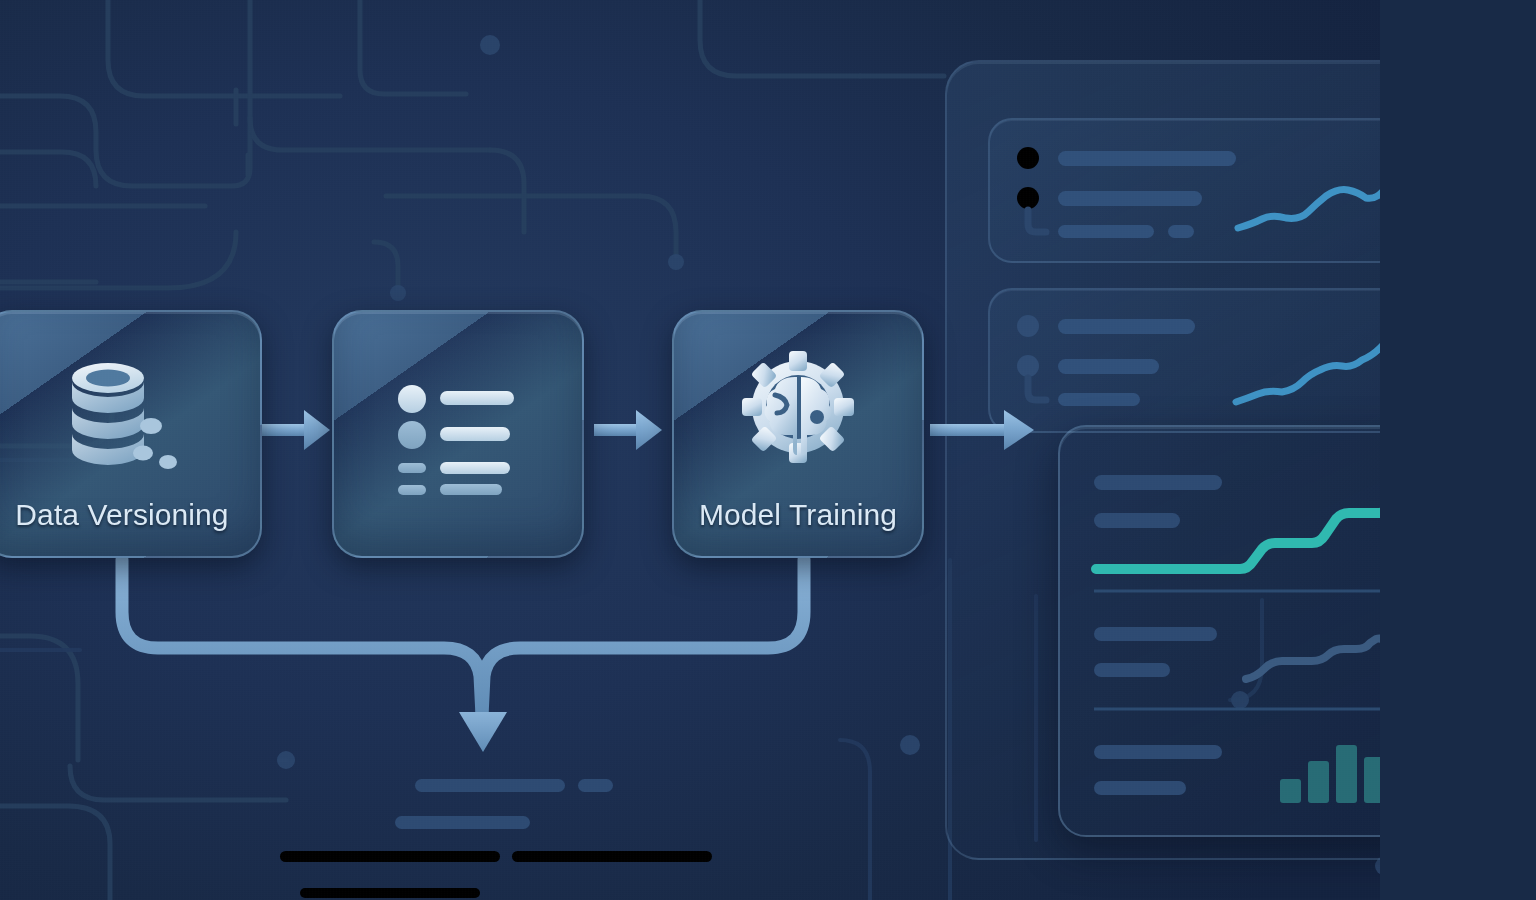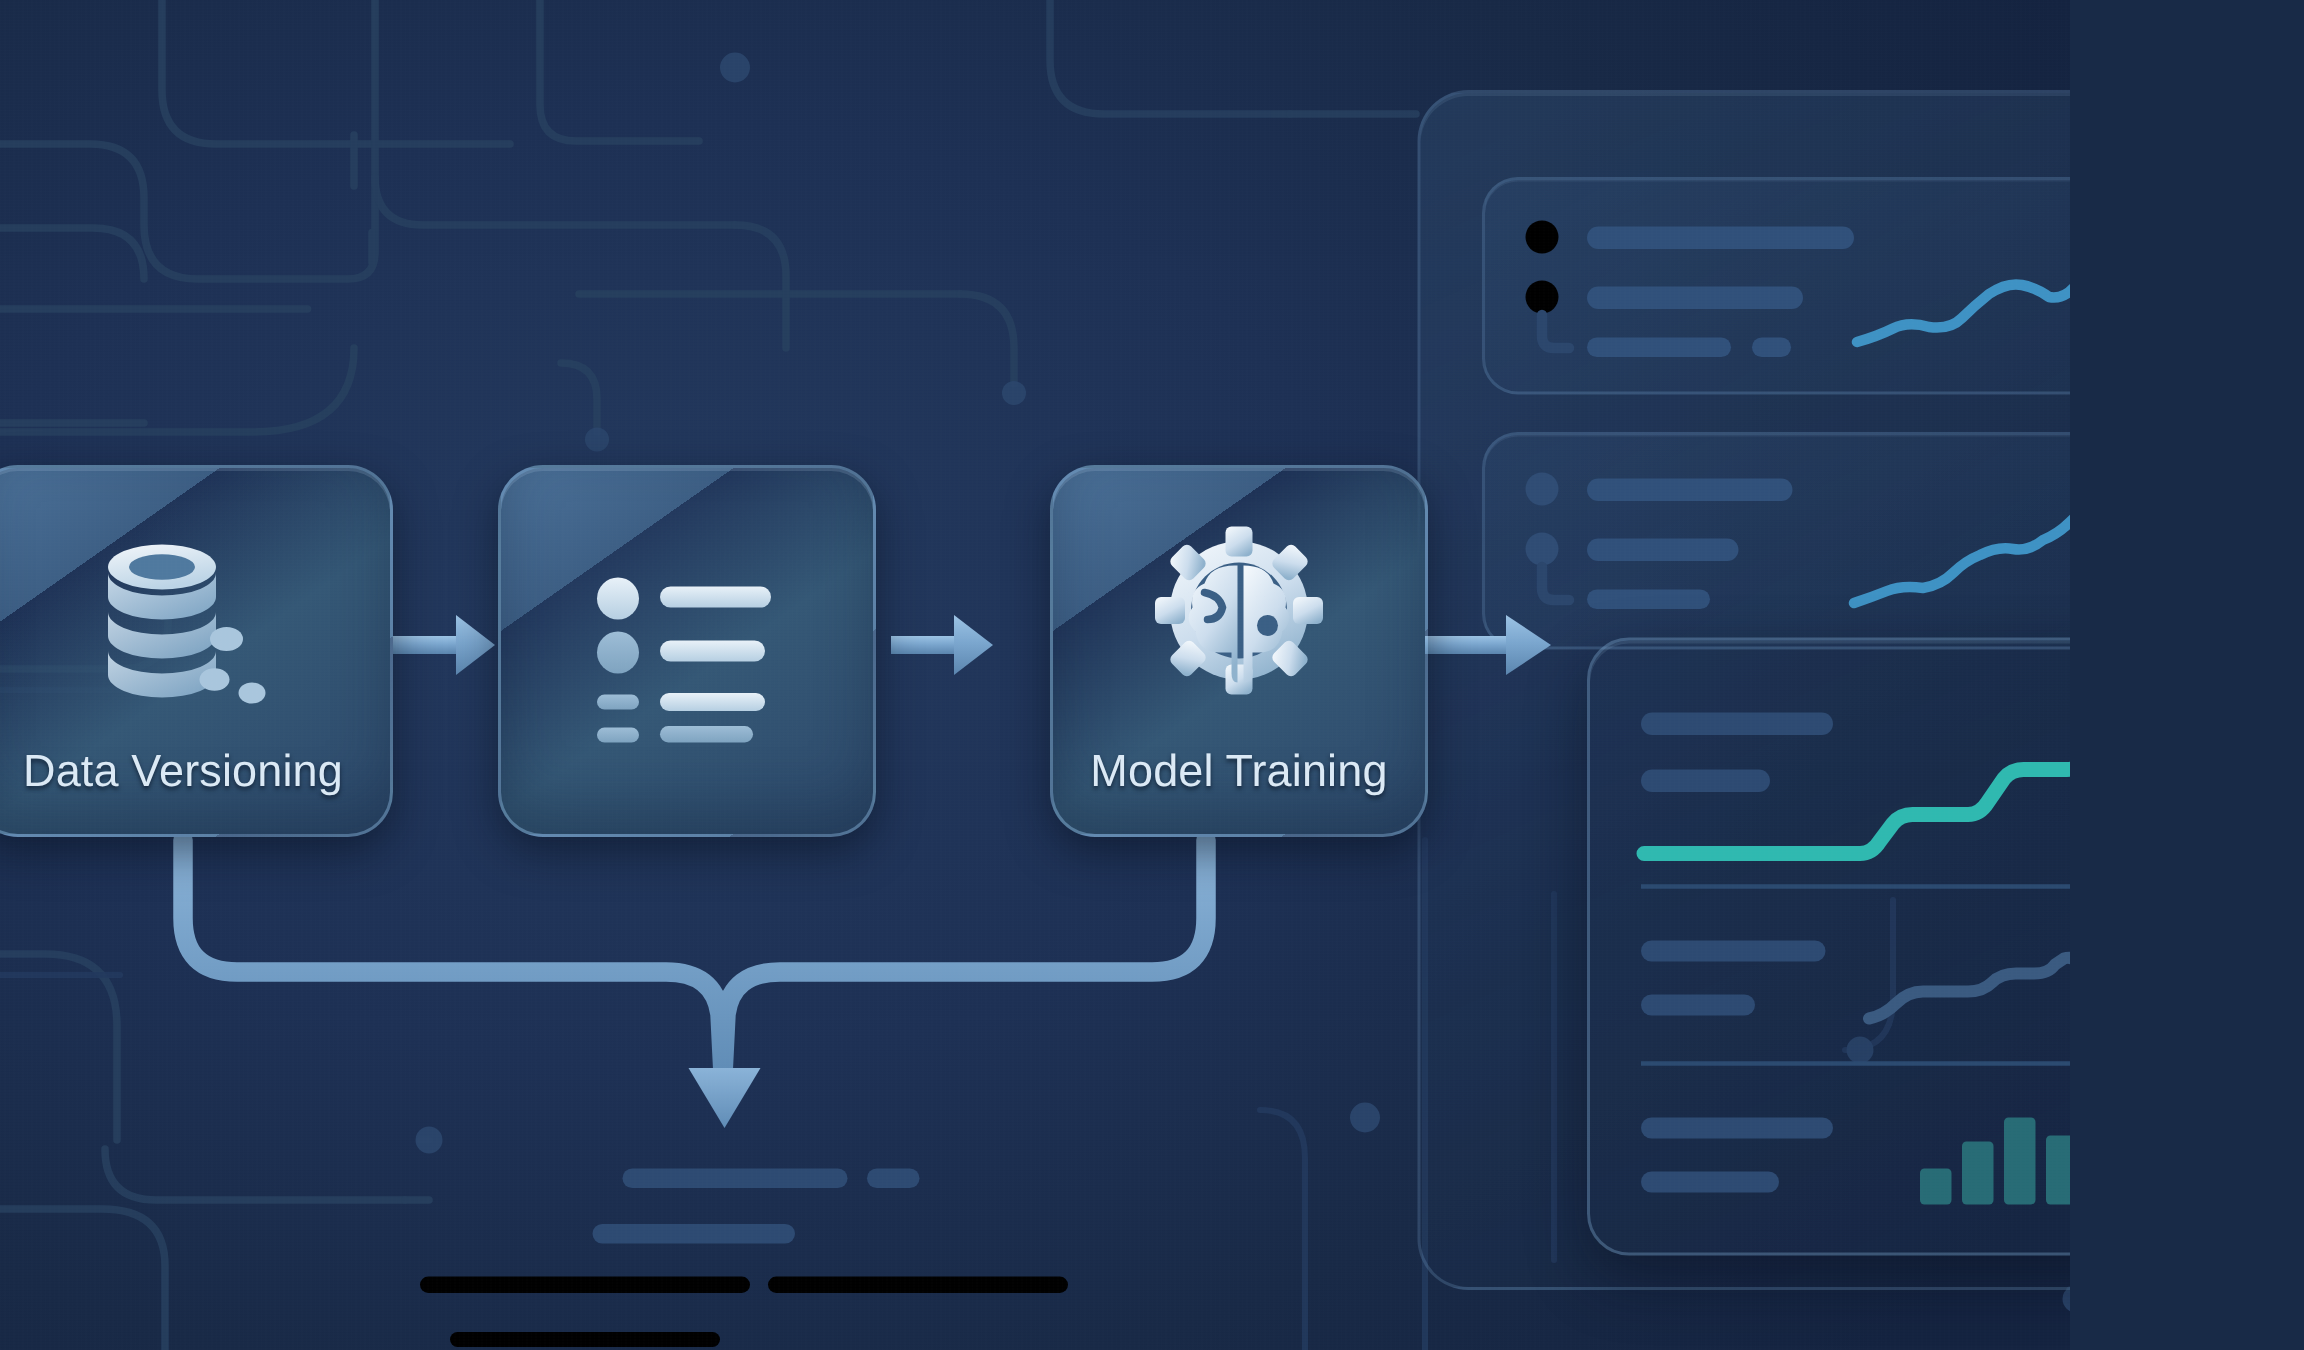--- a/index.html
+++ b/index.html
@@ -50,21 +50,21 @@
   .card .card-label {
     font-size:30px;
     letter-spacing:.1px;
     color:#dbe9f5;
     text-shadow:0 2px 3px rgba(10,22,40,.72);
     padding-bottom:24px;
     white-space:nowrap;
   }
   #card-0 { left:-18px;  top:310px; width:280px; height:248px; }
   #card-1 { left:332px;  top:310px; width:252px; height:248px; }
-  #card-2 { left:700px;  top:310px; width:252px; height:248px; }
+  #card-2 { left:672px;  top:310px; width:252px; height:248px; }
 
   
   #panel-outer {
     position:absolute; left:945px; top:60px;
     width:540px; height:800px;
     border-radius:34px;
     border:2px solid rgba(120,164,205,.24);
     background:linear-gradient(155deg, rgba(52,83,121,.36) 0%, rgba(33,56,90,.26) 55%, rgba(25,43,72,.2) 100%);
     box-shadow:inset 0 2px 0 rgba(170,205,235,.1);
   }

